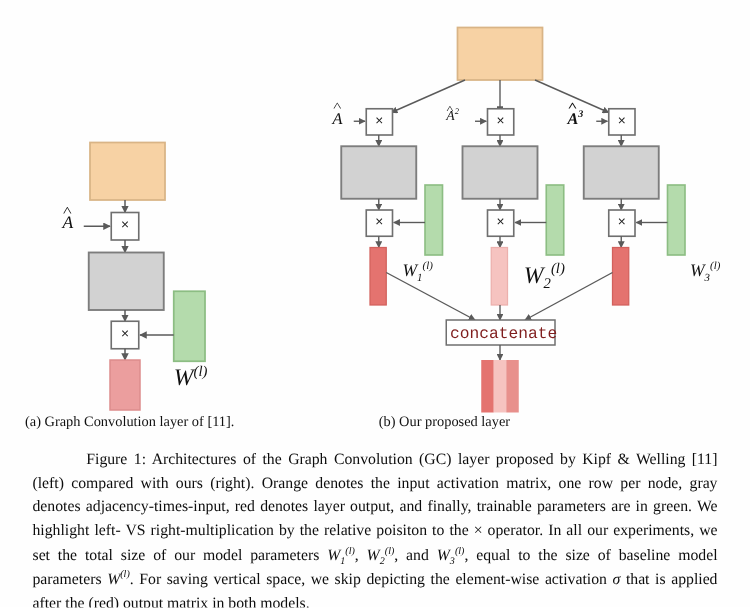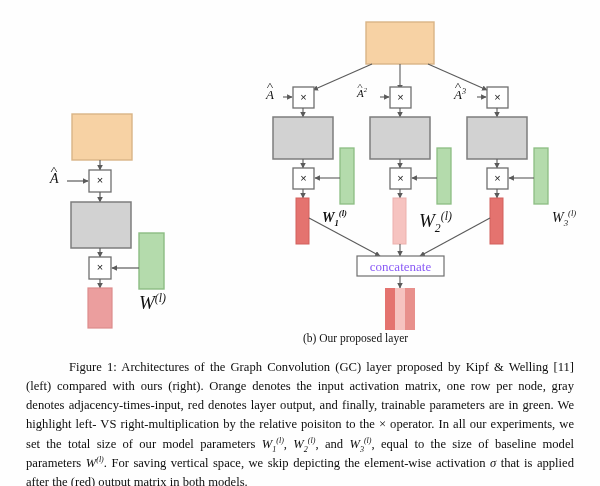--- a/index.html
+++ b/index.html
@@ -66,23 +66,23 @@
     position: absolute;
     font-family: "Liberation Sans", "DejaVu Sans", sans-serif;
     font-size: 11px;
     color: #222;
     text-align: center;
     line-height: 1;
     user-select: none;
   }
   .concat-text {
     position: absolute;
-    font-family: Liberation Serif, serif;
+    font-family: Liberation Mono, monospace;
     font-size: 13px;
-    color: #8b5cf6;
+    color: #7f1d1d;
     white-space: nowrap;
     user-select: none;
   }
   .subcap {
     position: absolute;
     font-family: "Liberation Serif", "DejaVu Serif", serif;
     font-size: 11.5px;
     color: #111;
     white-space: nowrap;
   }
@@ -208,44 +208,45 @@
     <div class="mathlabel" style="left:139px; top:293px; font-size:19px;">
       <span>W</span><sup>(l)</sup>
     </div>
 
     <div class="mathlabel" style="left:266px; top:88px; font-size:13px;">
       <span class="hat"><span>A</span></span><sup></sup>
     </div>
     <div class="mathlabel" style="left:357px; top:88px; font-size:11px;">
       <span class="hat"><span>A</span></span><sup>2</sup>
     </div>
-    <div class="mathlabel" style="left:454px; top:88px; font-size:13px;">
+    <div class="mathlabel" style="left:454px; top:88px; font-size:13px;font-weight:bold;">
       <span class="hat"><span>A</span></span><sup>3</sup>
     </div>
 
     <div class="oplabel" style="left:293px; top:92px; width:21px;">×</div>
     <div class="oplabel" style="left:390px; top:92px; width:21px;">×</div>
     <div class="oplabel" style="left:487px; top:92px; width:21px;">×</div>
 
     <div class="oplabel" style="left:293px; top:173px; width:21px;">×</div>
     <div class="oplabel" style="left:390px; top:173px; width:21px;">×</div>
     <div class="oplabel" style="left:487px; top:173px; width:21px;">×</div>
 
-    <div class="mathlabel" style="left:322px; top:211px; font-size:14px;font-weight:bold;">
+    <div class="mathlabel" style="left:322px; top:211px; font-size:14px;">
       <span>W</span><sub>1</sub><sup>(l)</sup>
     </div>
     <div class="mathlabel" style="left:419px; top:211px; font-size:19px;">
       <span>W</span><sub>2</sub><sup>(l)</sup>
     </div>
     <div class="mathlabel" style="left:516px; top:211px; font-size:14px;margin-left:36px;">
       <span>W</span><sub>3</sub><sup>(l)</sup>
     </div>
 
     <div class="concat-text" style="left:360px; top:259px; width:81px; text-align:center;">concatenate</div>
 
+    <div class="subcap" style="left:20px; top:332px;">(a) Graph Convolution layer of [11].</div>
     <div class="subcap" style="left:303px; top:332px;">(b) Our proposed layer</div>
   </div>
 
   <div id="caption">
     <span class="lead">Figure 1:</span><span> Architectures of the Graph Convolution (GC) layer proposed by Kipf &amp; Welling [11] (left) compared with ours (right). Orange denotes the input activation matrix, one row per node, gray denotes adjacency-times-input, red denotes layer output, and finally, trainable parameters are in green. We highlight left- VS right-multiplication by the relative poisiton to the × operator. In all our experiments, we set the total size of our model parameters </span><span class="minline mi"><span>W</span><sub>1</sub><sup>(l)</sup></span><span>, </span><span class="minline mi"><span>W</span><sub>2</sub><sup>(l)</sup></span><span>, and </span><span class="minline mi"><span>W</span><sub>3</sub><sup>(l)</sup></span><span>, equal to the size of baseline model parameters </span><span class="minline mi"><span>W</span><sup>(l)</sup></span><span>. For saving vertical space, we skip depicting the element-wise activation </span><span class="mi">σ</span><span> that is applied after the (red) output matrix in both models.</span>
   </div>
 
 </div>
 
 </body></html>

